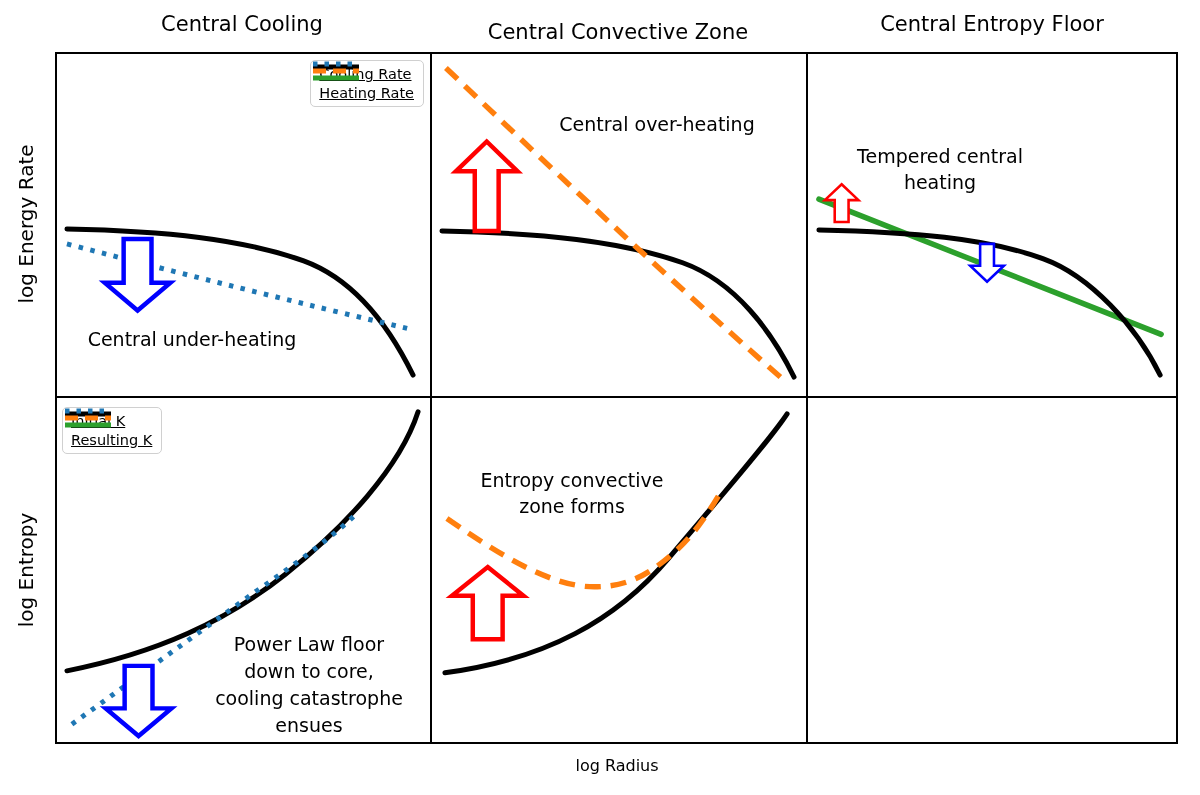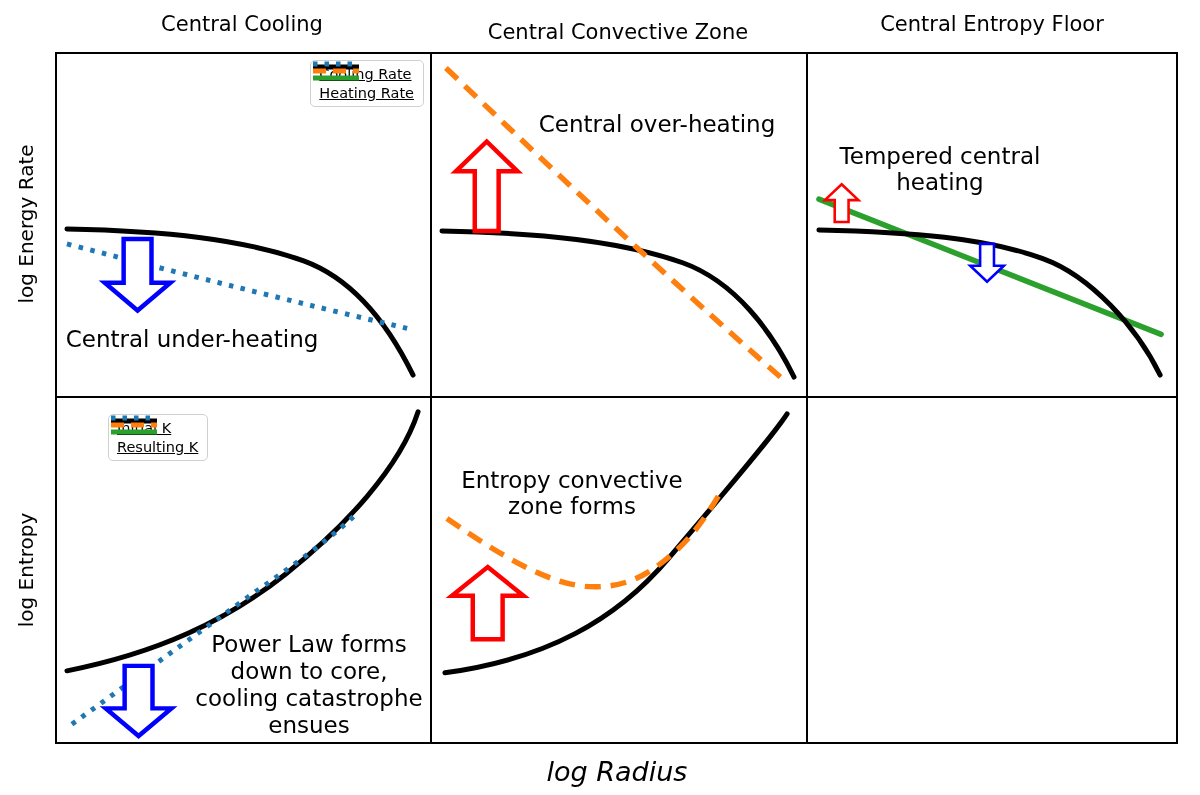--- a/index.html
+++ b/index.html
@@ -10,33 +10,33 @@
   }
   .col-title{
     position:absolute;top:12px;font-size:21px;text-align:center;white-space:nowrap;
     transform:translateX(-50%);
   }
   .ylab{
     position:absolute;font-size:20px;white-space:nowrap;
     transform:translate(-50%,-50%) rotate(-90deg);
   }
   .xlab{
-    position:absolute;font-size:27px;white-space:nowrap;transform:translateX(-50%);
-    top:756px;left:617px;font-style:italic;
+    position:absolute;font-size:16px;white-space:nowrap;transform:translateX(-50%);
+    top:756px;left:617px;
   }
   .grid{
     position:absolute;left:55px;top:52px;width:1123px;height:692px;
     border:2px solid #000;box-sizing:border-box;background:#fff;
   }
   .vdiv{position:absolute;top:0;width:2px;height:688px;background:#000;}
   .hdiv{position:absolute;left:0;top:342px;height:2px;width:1119px;background:#000;}
   .panel{position:absolute;overflow:hidden;}
   .panel svg{position:absolute;left:0;top:0;width:100%;height:100%;}
   .ann{
-    position:absolute;font-size:23px;line-height:26px;text-align:center;
+    position:absolute;font-size:19px;line-height:26px;text-align:center;
     transform:translateX(-50%);white-space:nowrap;color:#000;
   }
   .ann.tight{line-height:27px;}
   .legend{
     position:absolute;border:1px solid #d0d0d0;border-radius:5px;
     background:rgba(255,255,255,0.88);padding:5px 9px 5px 8px;
     display:flex;flex-direction:column;gap:3px;
   }
   .lrow{display:flex;align-items:center;gap:10px;font-size:14.5px;white-space:nowrap;text-decoration:underline;}
   .lswatch{flex:0 0 auto;display:block;}
@@ -105,38 +105,38 @@
         <span>heating</span>
       </div>
     </div>
 
     <div class="panel" style="left:0;top:344px;width:373px;height:344px;">
       <svg viewBox="0 0 375 348" preserveAspectRatio="none">
         <path d="M 10 276 C 100 258, 170 226, 230 178 C 290 130, 345 70, 363 14" fill="none" stroke="#000000" stroke-width="5" stroke-linecap="round"></path>
         <path d="M 15 330 L 198 197 C 228 176, 268 148, 298 120" fill="none" stroke="#1f77b4" stroke-width="5" stroke-dasharray="4.5 7.5"></path>
         <polygon points="68,271 96,271 96,314 115,314 82,342 49,314 68,314" fill="#ffffff" stroke="#0000ff" stroke-width="4.5" stroke-linejoin="miter"></polygon>
       </svg>
-      <div class="legend" style="top:16px;left:5px;margin-left:46px;">
+      <div class="legend" style="top:9px;left:5px;">
         <div class="lrow">
           <svg class="lswatch" width="50" height="12">
             <line x1="2" y1="6" x2="48" y2="6" stroke="#000000" stroke-width="5"></line>
           </svg>
           <span>Initial K</span>
         </div>
         <div class="lrow">
           <svg class="lswatch" width="50" height="20">
             <line x1="2" y1="3" x2="48" y2="3" stroke="#1f77b4" stroke-width="5" stroke-dasharray="4.5 7"></line>
             <line x1="2" y1="10" x2="48" y2="10" stroke="#ff7f0e" stroke-width="5" stroke-dasharray="13 7"></line>
             <line x1="2" y1="17" x2="48" y2="17" stroke="#2ca02c" stroke-width="5"></line>
           </svg>
           <span>Resulting K</span>
         </div>
       </div>
       <div class="ann tight" style="left:252px;top:233px;">
-        <span>Power Law forms</span><br>
+        <span>Power Law floor</span><br>
         <span>down to core,</span><br>
         <span>cooling catastrophe</span><br>
         <span>ensues</span>
       </div>
     </div>
 
     <div class="panel" style="left:375px;top:344px;width:374px;height:344px;">
       <svg viewBox="0 0 376 348" preserveAspectRatio="none">
         <path d="M 13 278 C 115 264, 185 225, 238 162 C 291 99, 340 42, 357 16" fill="none" stroke="#000000" stroke-width="5" stroke-linecap="round"></path>
         <path d="M 15 122 C 70 160, 120 191, 163 191 C 200 191, 222 176, 248 152 C 263 138, 276 119, 288 99" fill="none" stroke="#ff7f0e" stroke-width="5.5" stroke-dasharray="16 10"></path>

